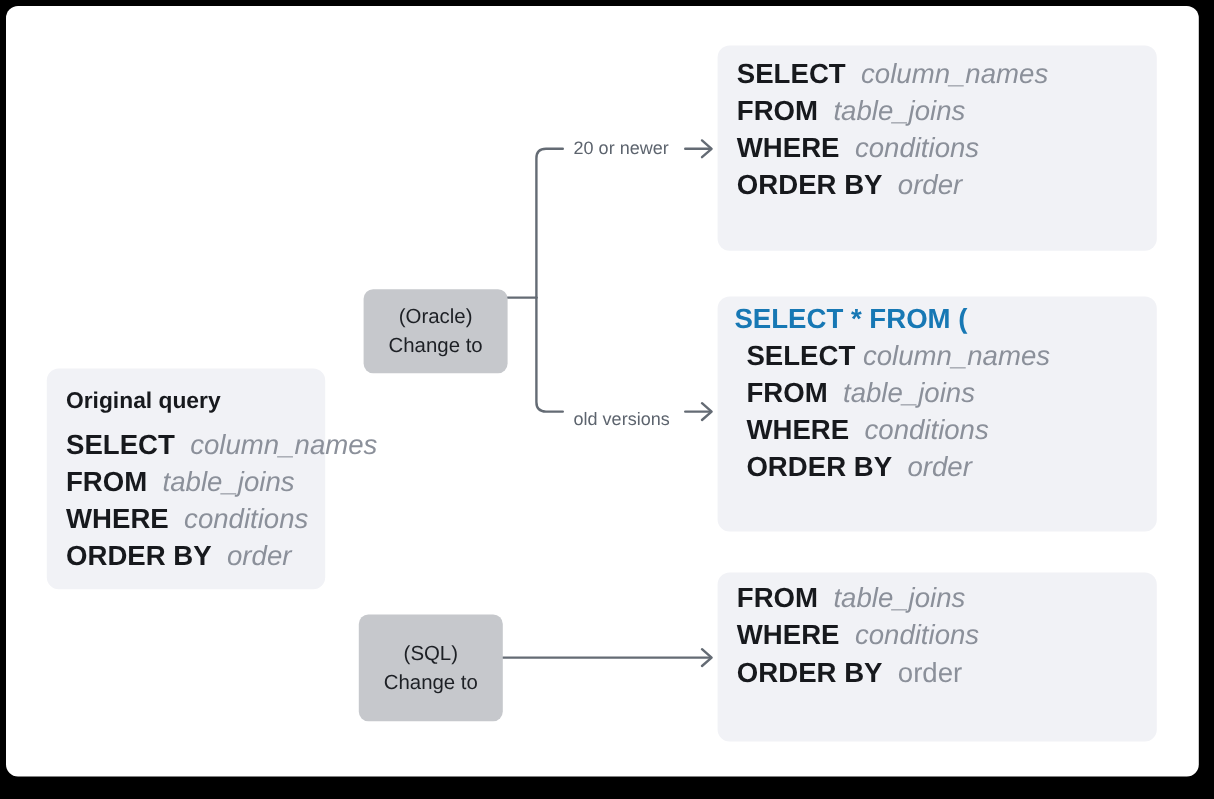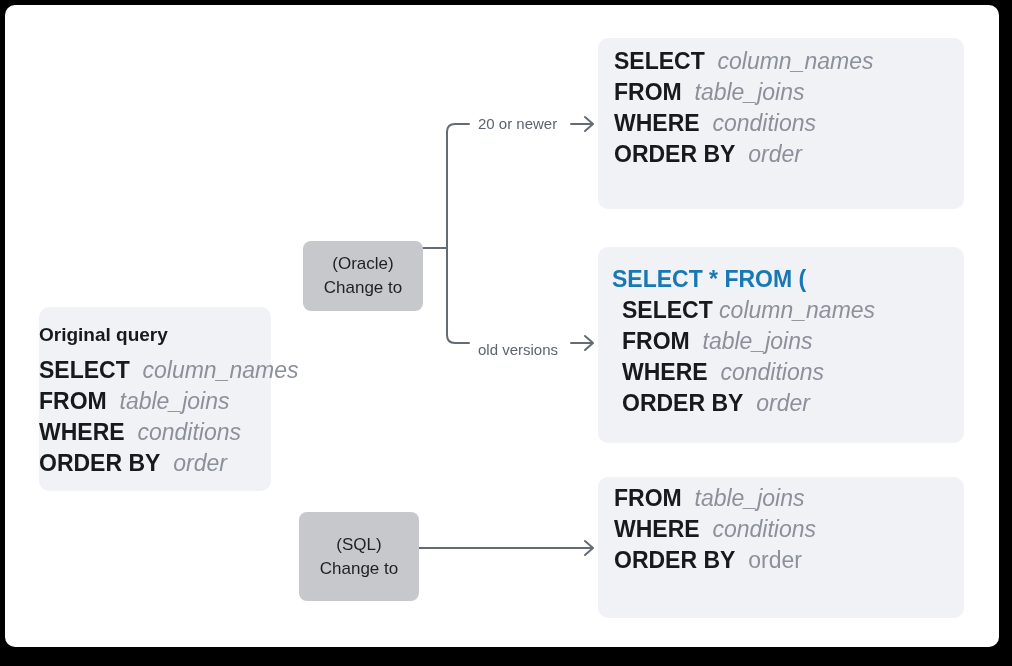--- a/index.html
+++ b/index.html
@@ -18,23 +18,23 @@
   .panel{position:absolute; background:var(--panel-bg); border-radius:10px; box-sizing:border-box;}
   .panel-title{font-size:19px; line-height:28px; font-weight:600; color:var(--text-dark);}
   .code{margin-top:6px;}
   .qline{font-size:23px; line-height:31px; white-space:pre; color:var(--text-dark);}
   .qline.indent{padding-left:10px;}
   .seg.kw{font-weight:700; color:var(--text-dark);}
   .seg.vi{font-style:italic; color:var(--text-muted);}
   .seg.vg{color:var(--text-muted);}
   .seg.bl{font-weight:700; color:var(--accent-blue);}
   .seg.bli{font-weight:700; font-style:italic; color:var(--accent-blue);}
-  .original{left:39px; top:307px; width:232px; height:184px; padding:14px 16px 0 0;}
+  .original{left:39px; top:307px; width:232px; height:184px; padding:14px 16px 0 16px;}
   .q-top{left:598px; top:38px;  width:366px; height:171px; padding:8px 16px;}
-  .q-mid{left:598px; top:247px; width:366px; height:196px; padding:17px 14px;}
+  .q-mid{left:598px; top:247px; width:366px; height:196px; padding:3px 14px;}
   .q-bot{left:598px; top:477px; width:366px; height:141px; padding:6px 16px;}
   .node{position:absolute; background:var(--node-bg); border-radius:8px;
         display:flex; flex-direction:column; align-items:center; justify-content:center;
         font-size:17px; line-height:24px; color:var(--node-text); text-align:center;}
   .oracle-node{left:303px; top:213px; width:120px; height:70px;margin-top:28px;}
   .sql-node{left:299px; top:512px; width:120px; height:89px;}
   .branch-label{position:absolute; font-size:15px; line-height:20px; color:var(--label); white-space:nowrap;}
   .label-newer{left:478px; top:114px;}
   .label-older{left:478px; top:340px;}
 </style>

